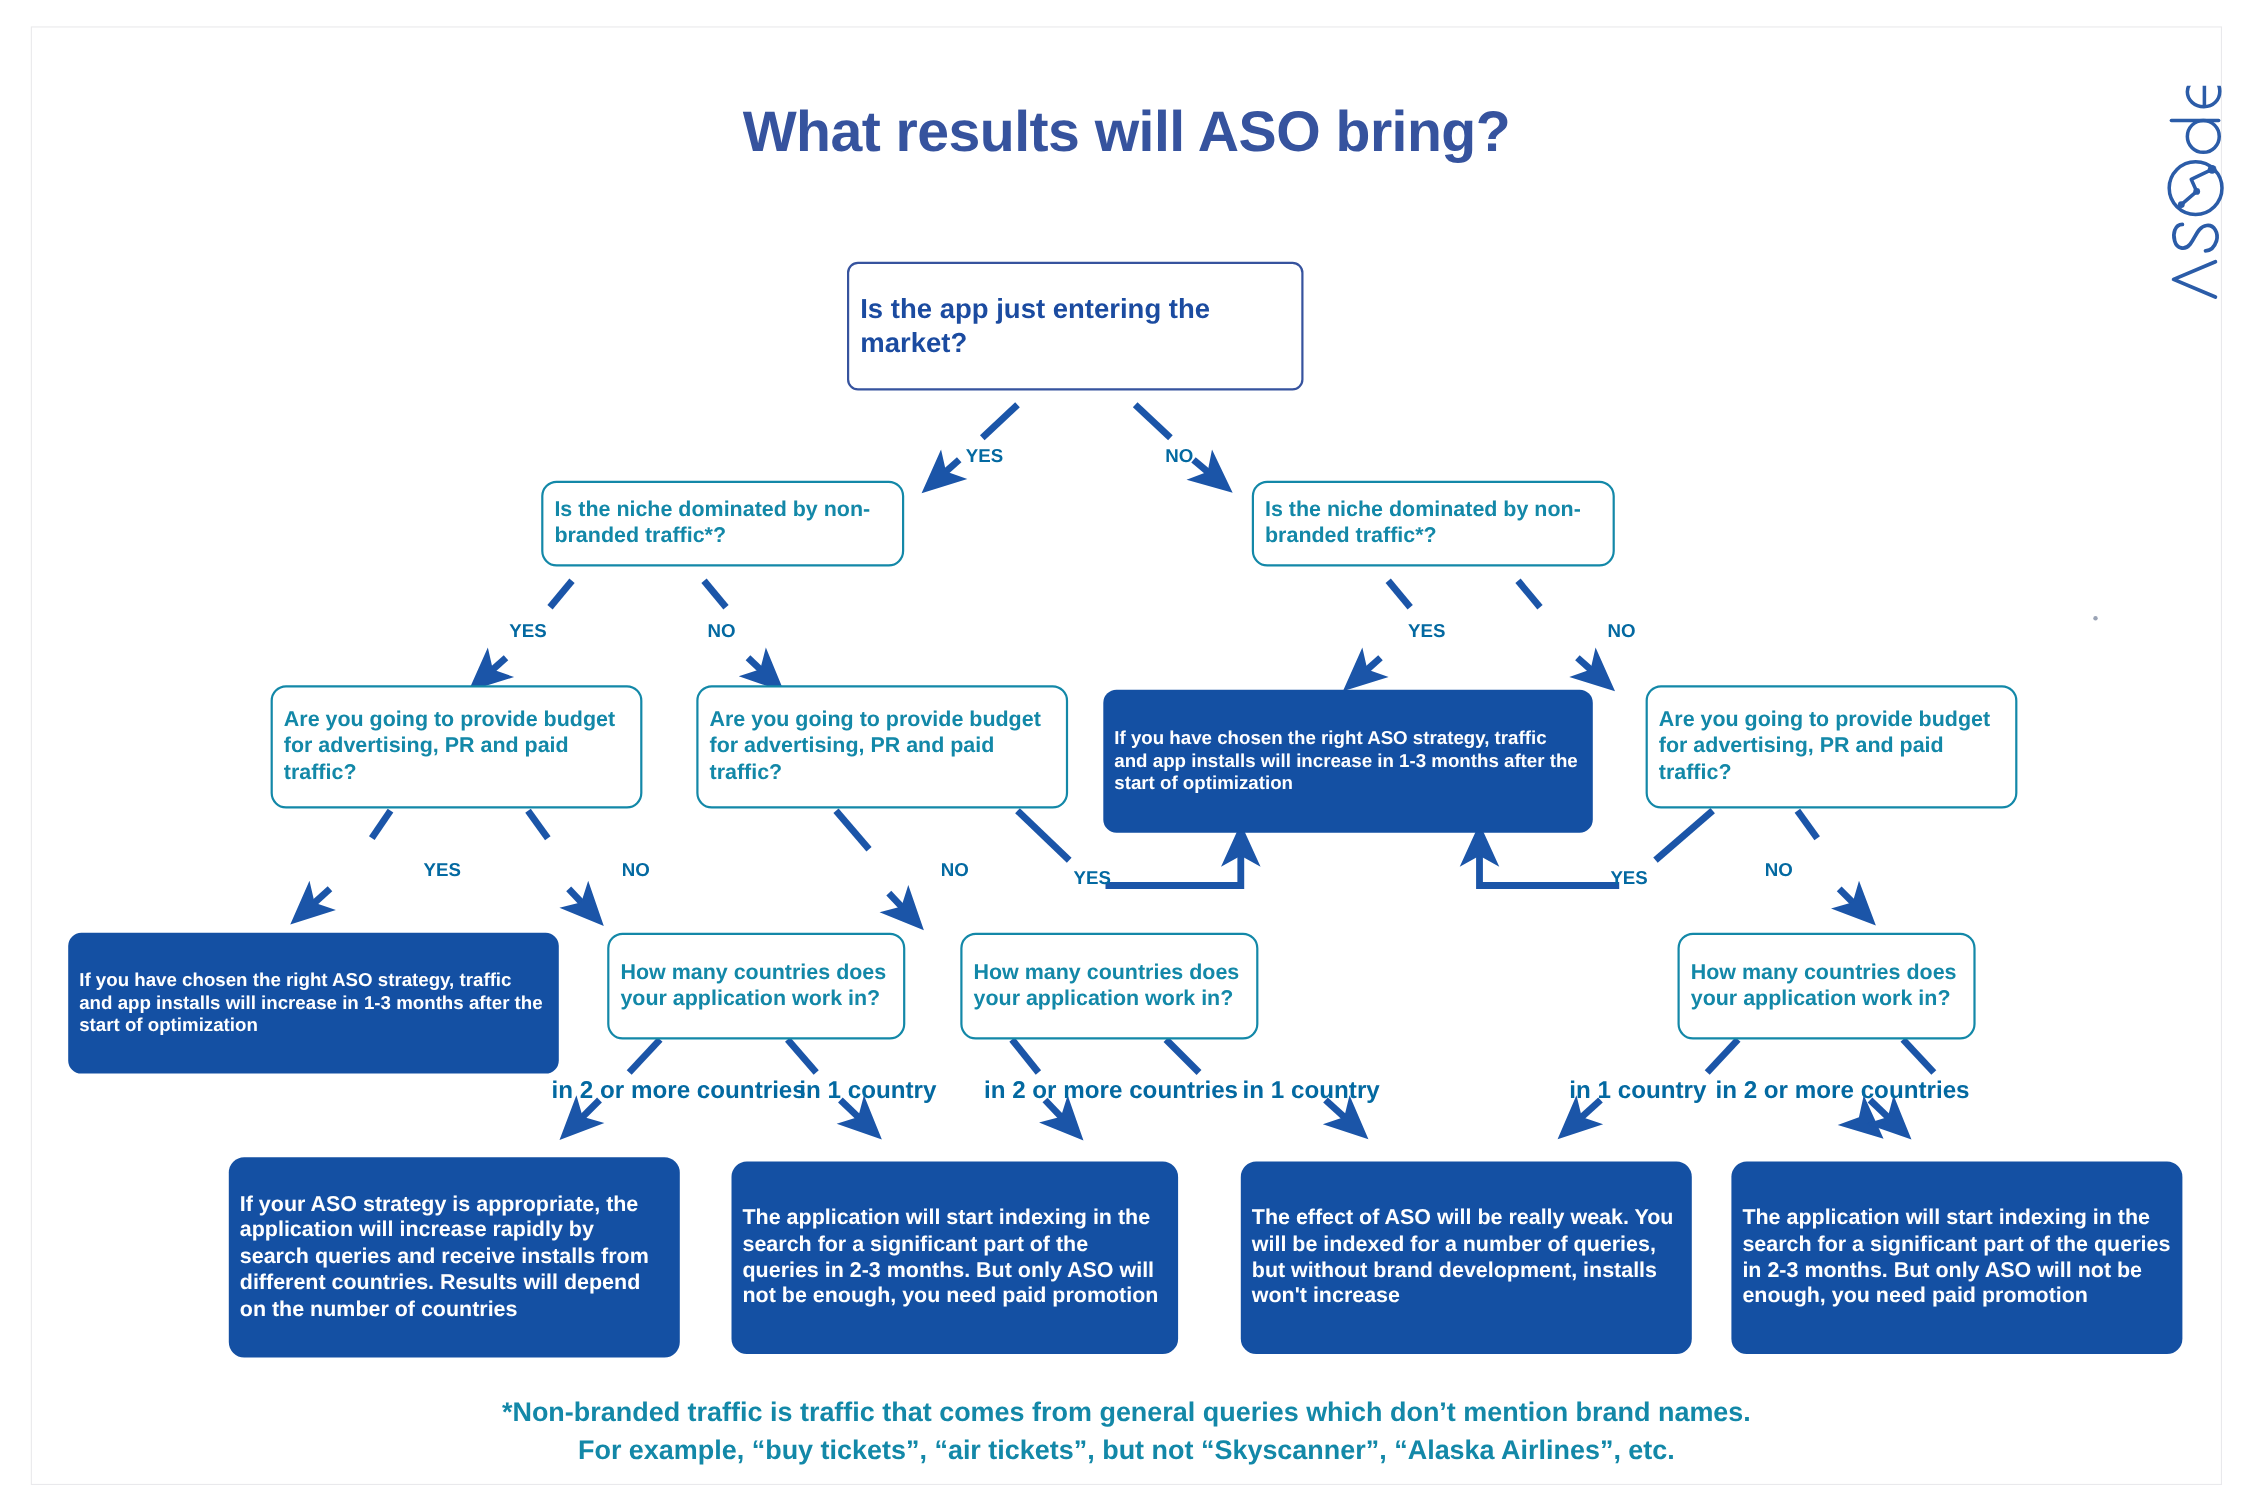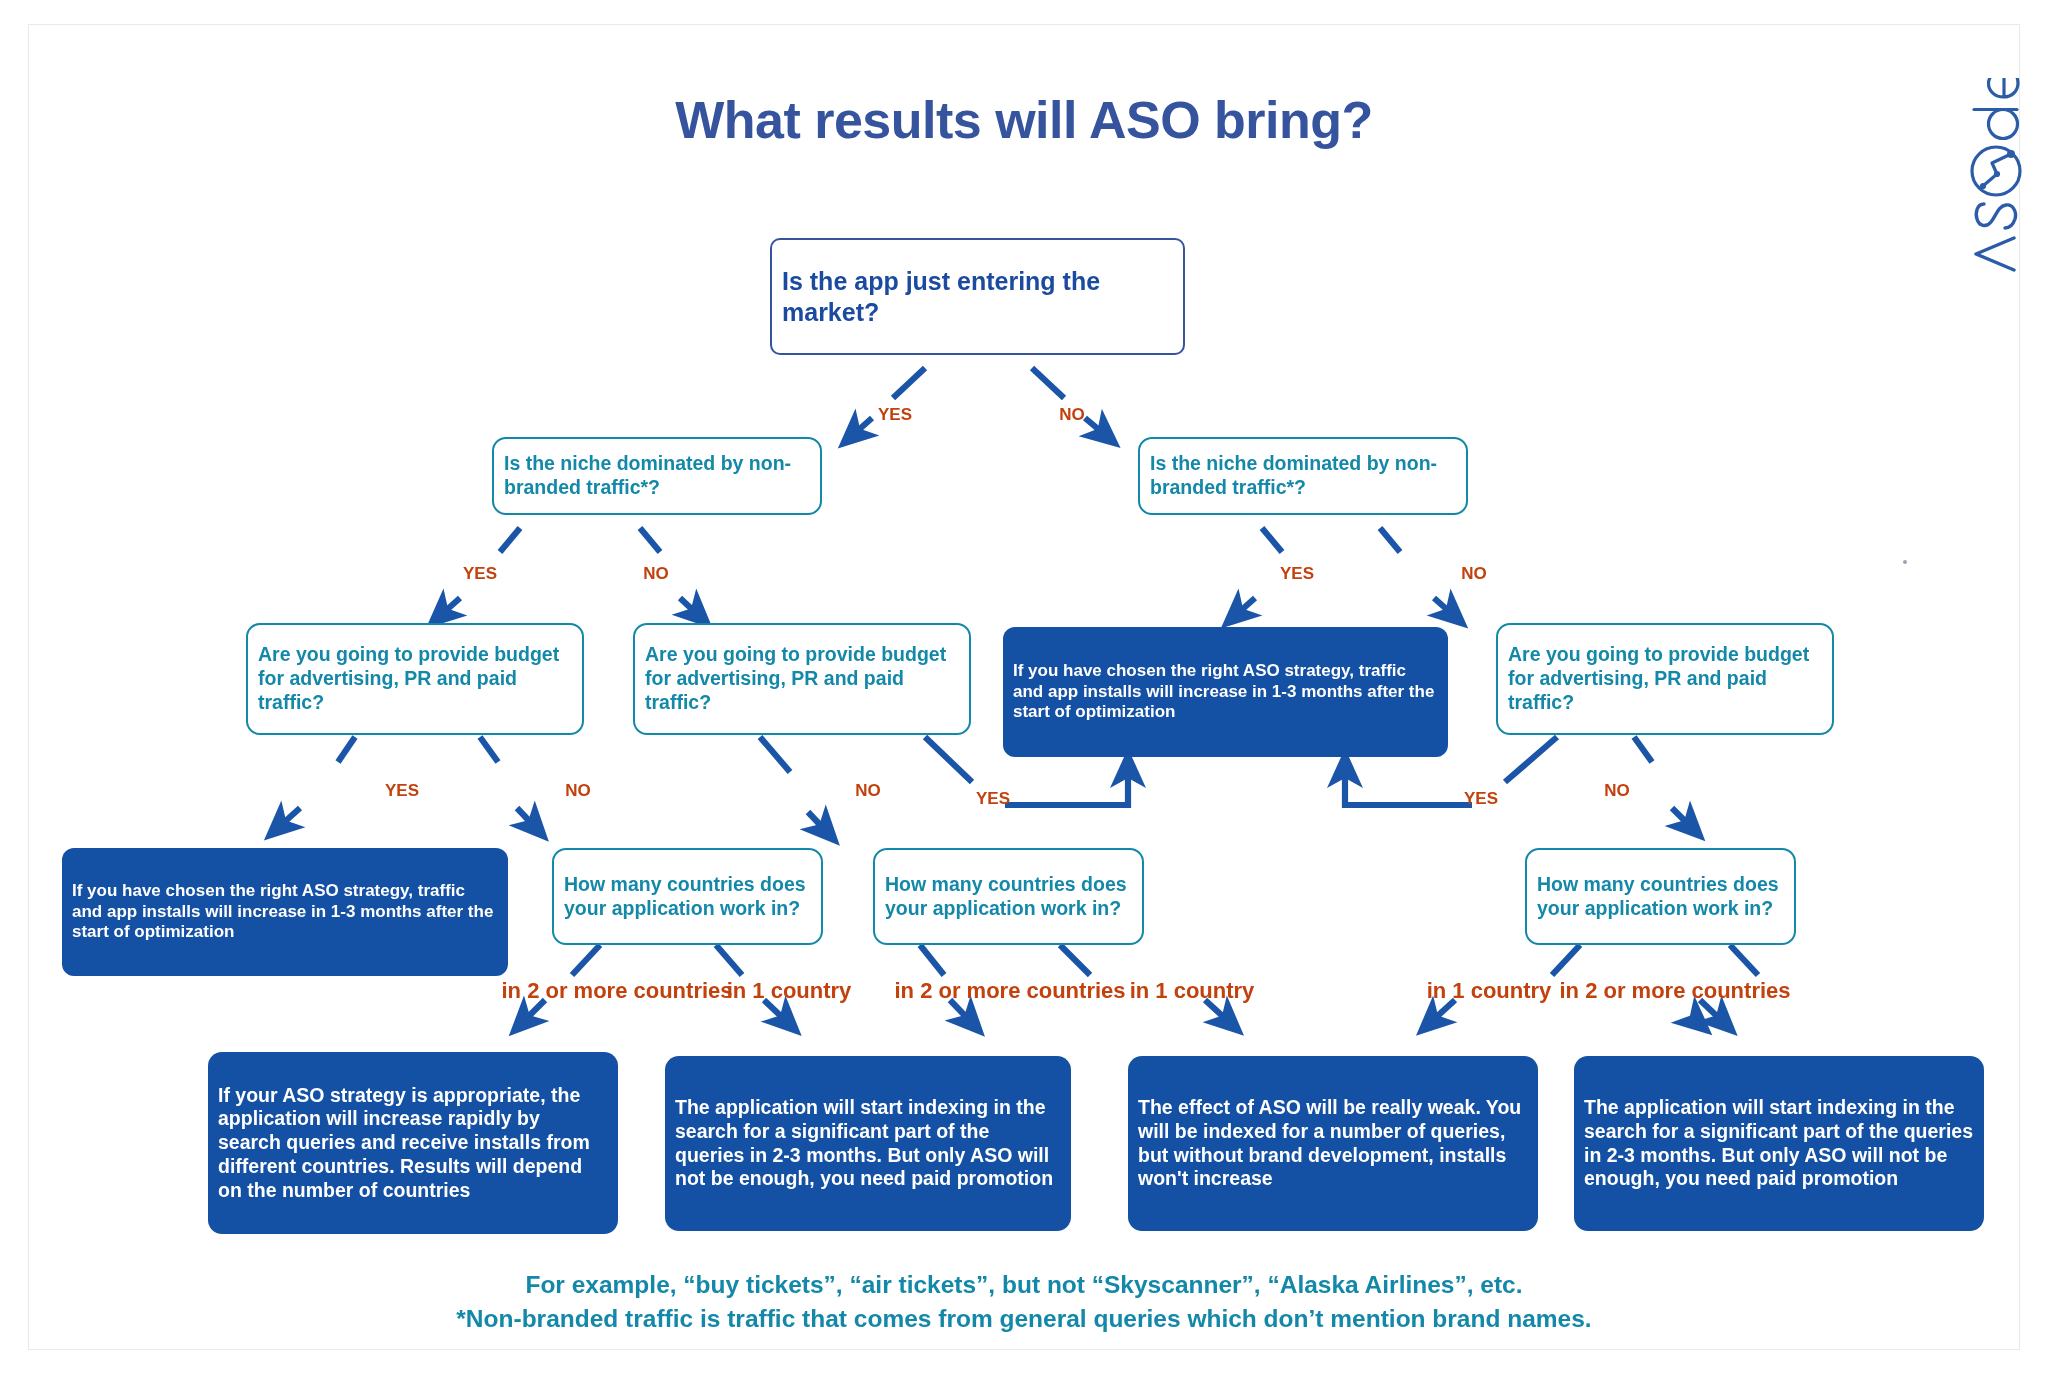--- a/index.html
+++ b/index.html
@@ -98,21 +98,21 @@
     border: none;
     color: #ffffff;
     font-weight: 700;
     font-size: 19.5px;
     border-radius: 14px;
   }
 
   
   .elabel {
     position: absolute;
-    color: #c2410c;
+    color: #0369a1;
     font-weight: 700;
     font-size: 17px;
     white-space: nowrap;
     transform: translateX(-50%);
   }
   .elabel.small { font-size: 22px; }
 
   
   #edges {
     position: absolute;
@@ -330,17 +330,17 @@
   <div class="elabel small" style="left:617px; top:978px;">in 2 or more countries</div>
   <div class="elabel small" style="left:789px; top:978px;">in 1 country</div>
 
   <div class="elabel small" style="left:1010px; top:978px;">in 2 or more countries</div>
   <div class="elabel small" style="left:1192px; top:978px;">in 1 country</div>
 
   <div class="elabel small" style="left:1489px; top:978px;">in 1 country</div>
   <div class="elabel small" style="left:1675px; top:978px;">in 2 or more countries</div>
 
   <div id="footnote">
+    <div>*Non-branded traffic is traffic that comes from general queries which don’t mention brand names.</div>
     <div>For example, “buy tickets”, “air tickets”, but not “Skyscanner”, “Alaska Airlines”, etc.</div>
-    <div>*Non-branded traffic is traffic that comes from general queries which don’t mention brand names.</div>
   </div>
 
 </div>
 
 </body></html>

